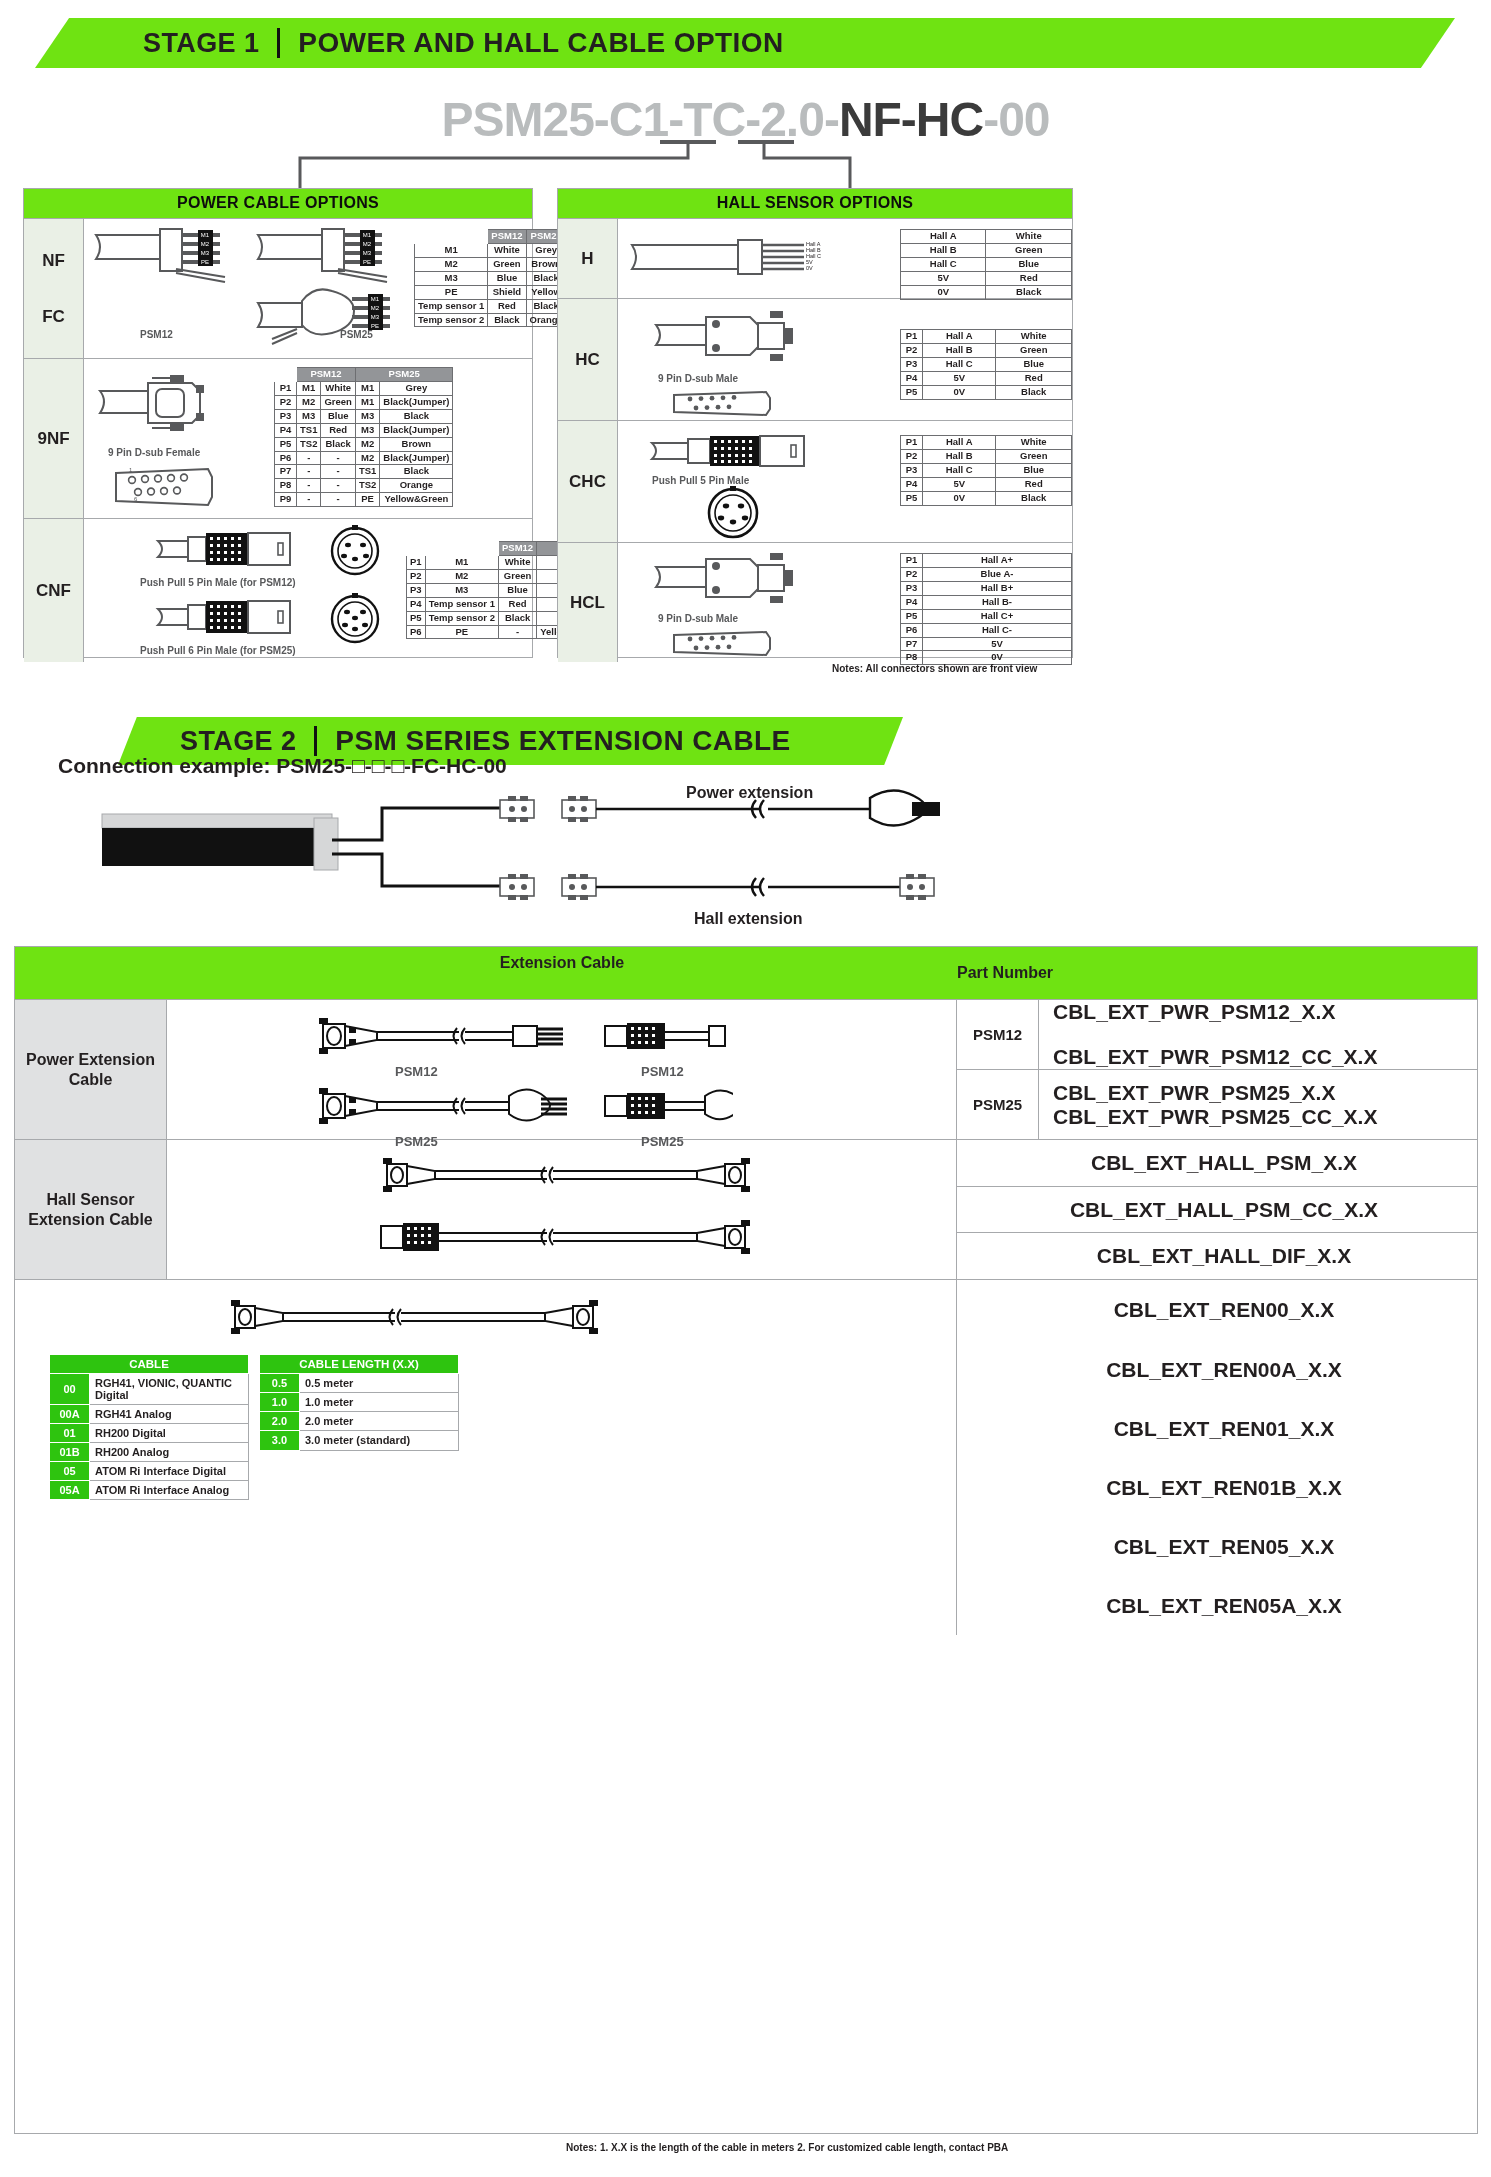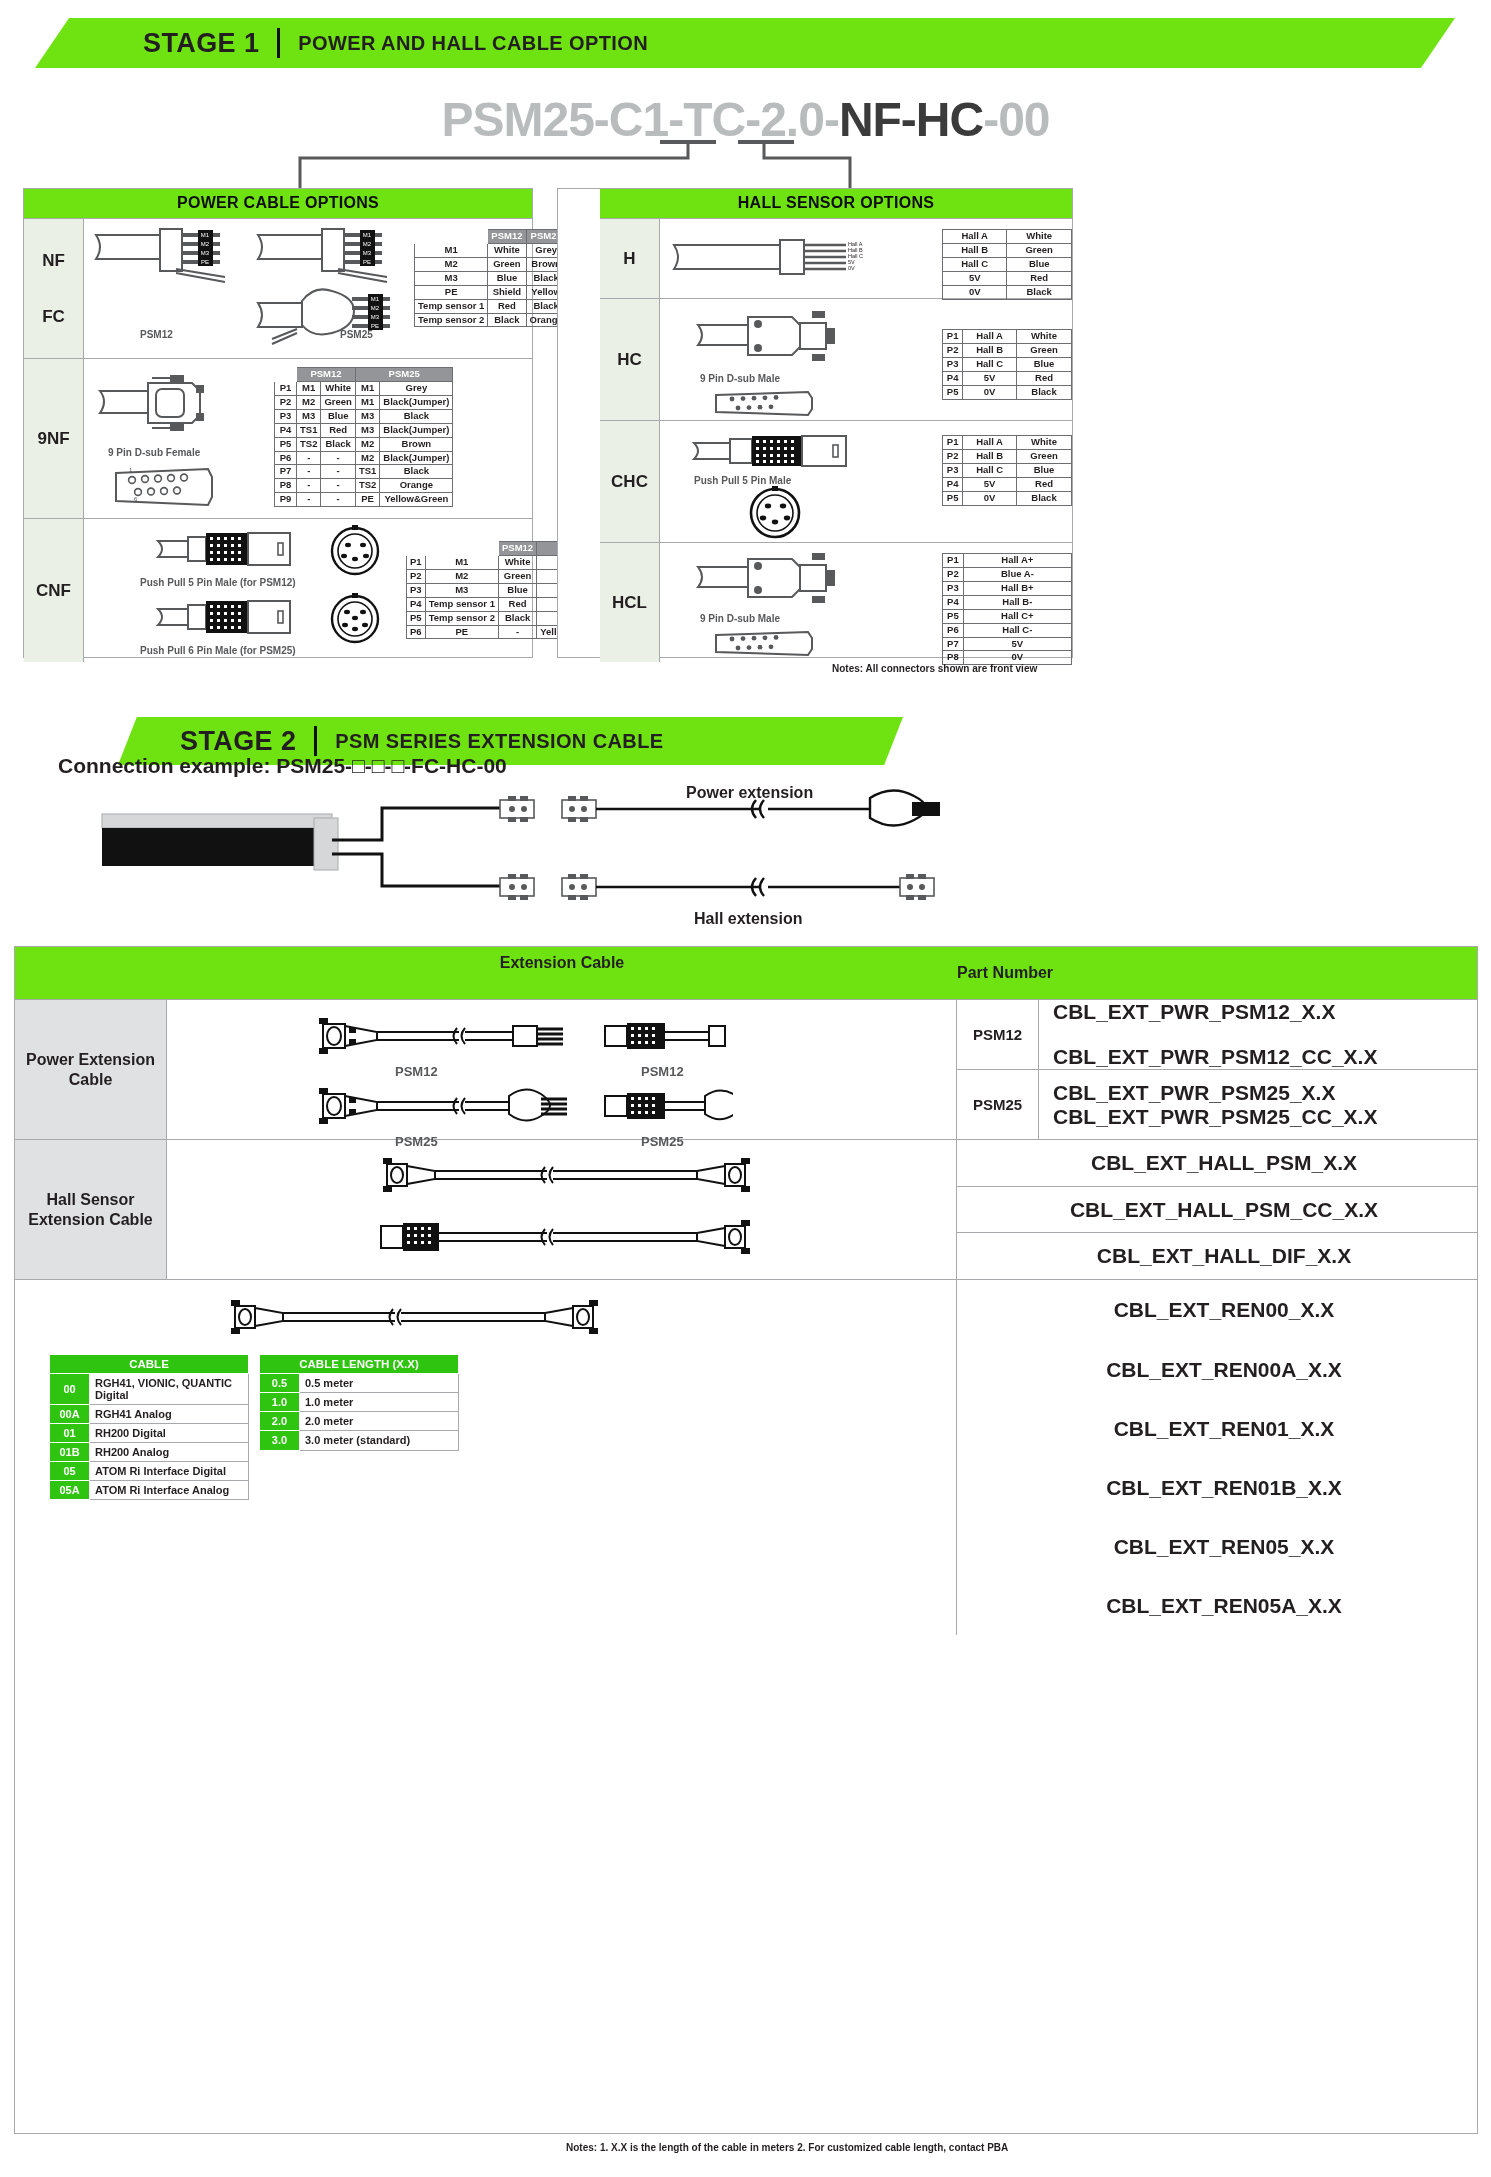--- a/index.html
+++ b/index.html
@@ -20,21 +20,21 @@
     display:flex; 
     clip-path: polygon(2.4% 0, 100% 0, 97.6% 100%, 0 100%);
   }
   .stage-banner .inner{
     display:flex; align-items:center; gap:18px;
     padding-left:108px;
     font-weight:bold; letter-spacing:.4px;
   }
   .stage-num{ font-size:27px; }
   .stage-bar{ width:3px; height:30px; background:#111; }
-  .stage-title{ font-size:20px; }
+  .stage-title{ font-size:28px; }
 
   
   .partnum{
     position:absolute; left:0; width:1491px; text-align:center;
     font-size:48px; font-weight:bold; letter-spacing:-1px;
     color:#b9bcbd; white-space:nowrap;
   }
   .partnum .hl{ color:#3b3b3b; }
   .underbar{ position:absolute; height:4px; background:#58595b; }
 
@@ -510,21 +510,21 @@
               <td>PE</td>
               <td>-</td>
               <td style="line-height:1.05">Yellow &amp; Green</td>
             </tr>
       </tbody>
         </table>
     </div>
   </div>
 </div>
 
-<div class="panel" style="left:548px; top:188px; width:516px; height:470px;padding-left:42px;">
+<div class="panel" style="left:548px; top:188px; width:516px; height:470px;">
   <div class="panel-head">HALL SENSOR OPTIONS</div>
 
   <div class="opt-row" style="height:80px;">
     <div class="opt-code">H</div>
     <div class="opt-body">
       <svg class="art" style="left:10px; top:14px;" width="220" height="52" viewBox="0 0 220 52">
         <path d="M4 12 q8 12 0 24 L110 36 L110 12 Z" fill="#fff" stroke="#58595b" stroke-width="2"></path>
         <rect x="110" y="7" width="24" height="34" fill="#fff" stroke="#58595b" stroke-width="2"></rect>
         <g stroke="#58595b" stroke-width="2.4">
           <line x1="134" y1="12" x2="176" y2="12"></line>

